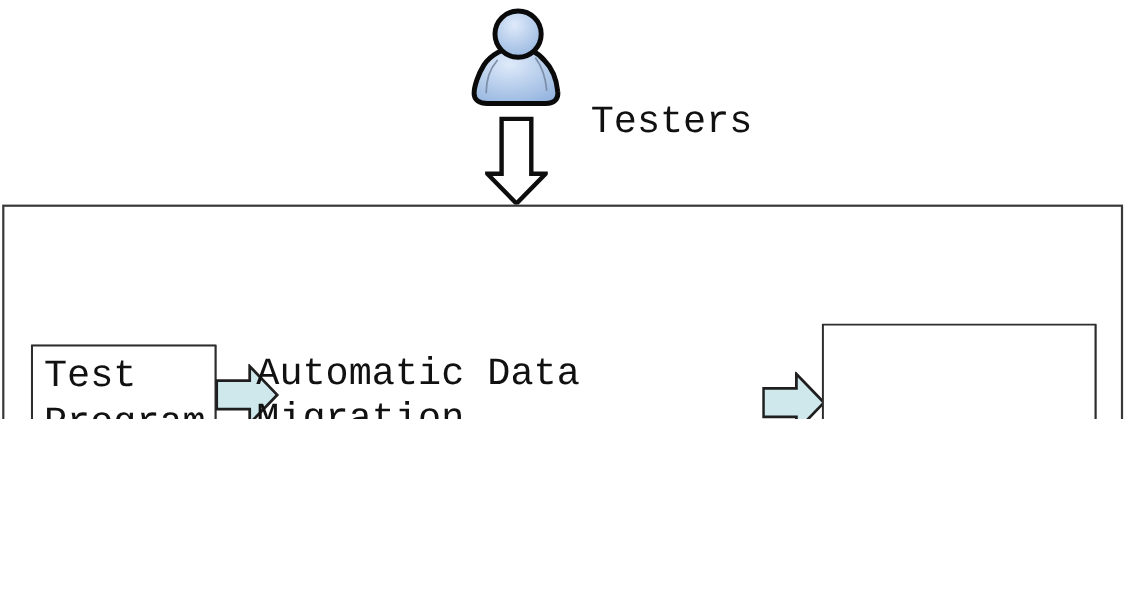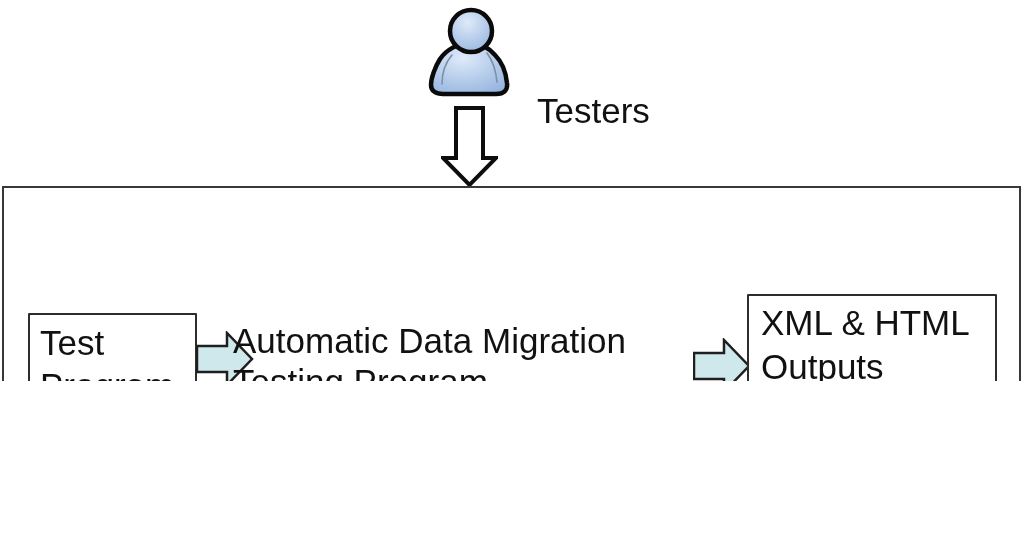--- a/index.html
+++ b/index.html
@@ -5,21 +5,21 @@
   html, body {
     margin: 0;
     padding: 0;
     background: #ffffff;
   }
   .canvas {
     position: relative;
     width: 1024px;
     height: 381px;
     background: var(--canvas-bg, #ffffff);
-    font-family: Liberation Sans, sans-serif;
+    font-family: Liberation Mono, monospace;
     color: var(--text, #111111);
     overflow: hidden;
   }
   .abs { position: absolute; }
 
   .label {
     font-size: 35px;
     line-height: 43px;
     white-space: pre-line;
     color: var(--text, #111111);
@@ -141,16 +141,14 @@
   <div class="abs label process-label">Automatic Data Migration
 Testing Program</div>
 
   <svg class="abs output-arrow-svg" width="58" height="56" viewBox="0 0 58 56" aria-hidden="true">
     <polygon class="flow-arrow-shape" points="1,15 31,15 31,2 56,28 31,54 31,41 1,41"></polygon>
   </svg>
 
   <svg class="abs output-doc-svg" width="251" height="168" viewBox="0 0 251 168" aria-hidden="true">
     <path class="doc-shape" d="M1,1 L249,1 L249,129 C215,117 170,163 110,158 C72,154 30,163 1,148 Z"></path>
   </svg>
-  <div class="abs label output-doc-label">XML &amp; HTML
-Outputs</div>
 
 </div>
 
 </body></html>

